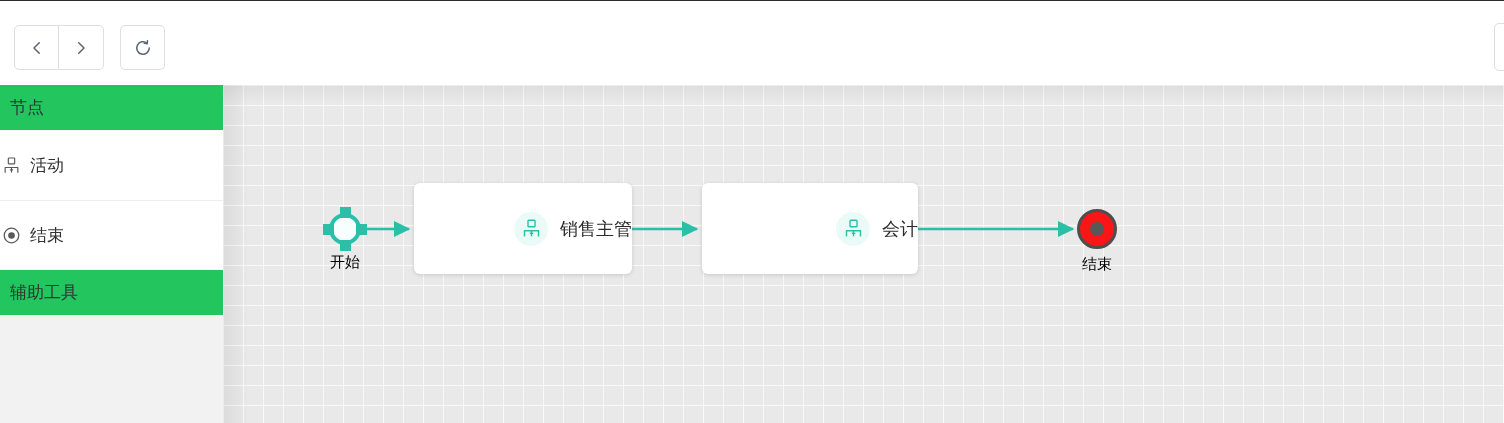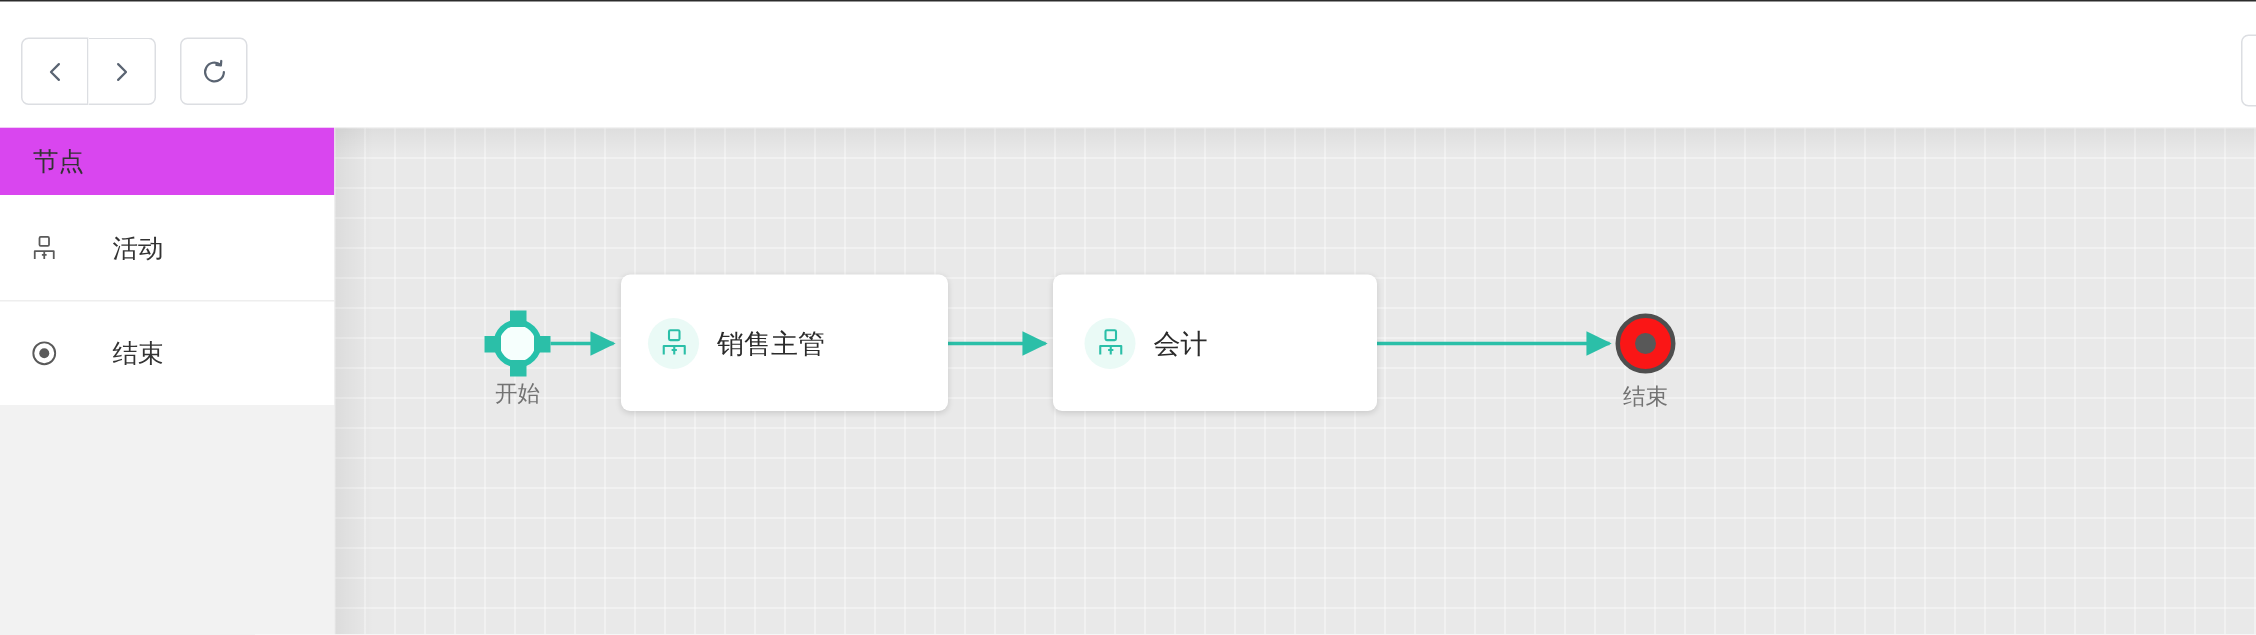--- a/index.html
+++ b/index.html
@@ -88,40 +88,38 @@
     width: 223px;
     flex: 0 0 223px;
     background: #f2f2f2;
     box-sizing: border-box;
     overflow: hidden;
     position: relative;
   }
   .sec-header {
     height: 45px;
     line-height: 45px;
-    padding-left: 22px;
+    padding-left: 10px;
     font-size: 17px;
     color: #333;
-    background: #d946ef;
+    background: #22c55e;
     box-sizing: border-box;
   }
   .sec-items {
     background: #ffffff;
   }
   .sb-item {
     height: 70px;
     display: flex;
     align-items: center;
-    padding-left: 18px;
     box-sizing: border-box;
     background: #ffffff;
     cursor: grab;
     font-size: 17px;
     color: #333;
-    gap: 27px;
   }
   .sb-item + .sb-item { border-top: 1px solid #eee; }
   .sb-icon {
     width: 22px;
     height: 22px;
     margin-right: 8px;
     display: flex;
     align-items: center;
     justify-content: center;
     color: #5a5a5a;
@@ -200,21 +198,21 @@
   .anchor.top  { left: 16.5px; top: 0px; }
   .anchor.bottom { left: 16.5px; bottom: 0px; }
   .anchor.left { left: 0px; top: 16.5px; }
   .anchor.right { right: 0px; top: 16.5px; }
   .node-caption {
     position: absolute;
     top: 46px;
     left: 50%;
     transform: translateX(-50%);
     font-size: 15px;
-    color: #737373;
+    color: #000000;
     white-space: nowrap;
   }
 
   
   .end-node {
     position: absolute;
     left: 854px;
     top: 124px;
     width: 40px;
     height: 40px;
@@ -241,20 +239,21 @@
   .task-card {
     position: absolute;
     background: #ffffff;
     border-radius: 6px;
     box-shadow: 0 1px 4px rgba(0,0,0,0.14);
     display: flex;
     align-items: center;
     padding-left: 18px;
     box-sizing: border-box;
     cursor: move;
+    justify-content: flex-end;
   }
   .task-avatar {
     width: 34px;
     height: 34px;
     border-radius: 50%;
     background: #eafaf6;
     display: flex;
     align-items: center;
     justify-content: center;
     flex: 0 0 34px;
@@ -326,20 +325,21 @@
           <span class="sb-icon">
             <svg width="19" height="19" viewBox="0 0 24 24" fill="none" stroke="currentColor" stroke-width="1.6">
               <circle cx="12" cy="12" r="9.2"></circle>
               <circle cx="12" cy="12" r="4.2" fill="currentColor" stroke="none"></circle>
             </svg>
           </span>
           <span class="sb-label">结束</span>
         </div>
       </div>
 
+      <div class="sec-header">辅助工具</div>
 
 
       <div class="sidebar-gap"></div>
     </div>
 
     <div class="canvas-wrap">
       <div class="grid"></div>
       <div class="canvas-shade"></div>
       <div class="canvas-shade-top"></div>
 

